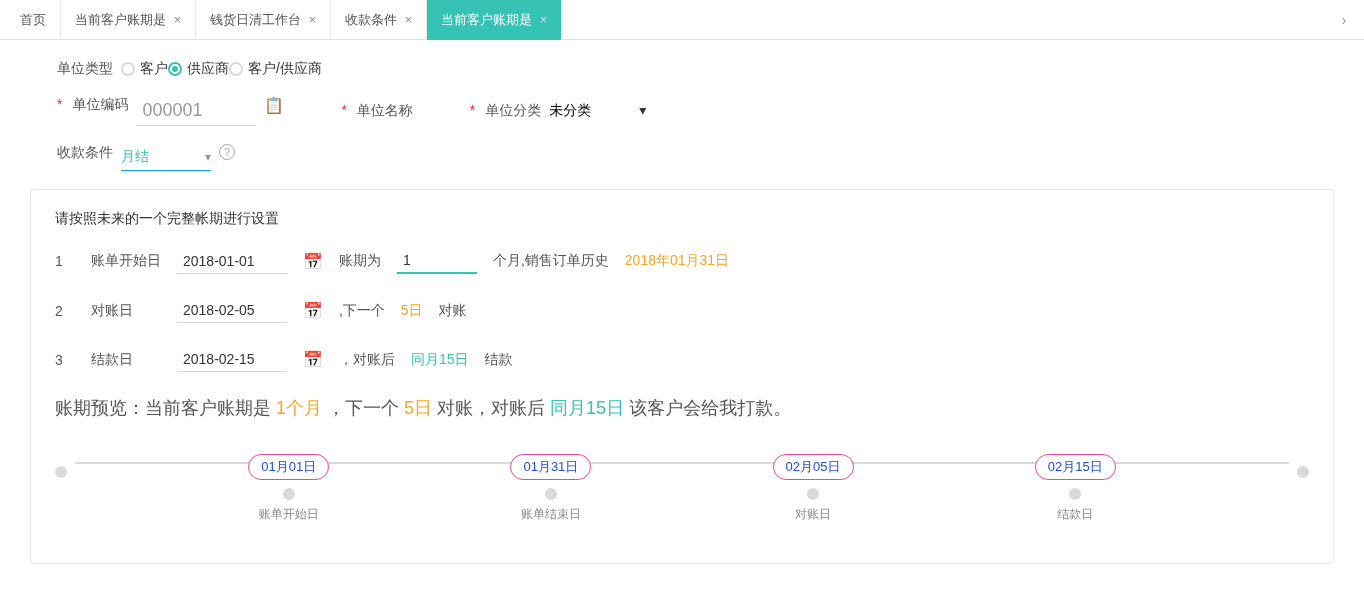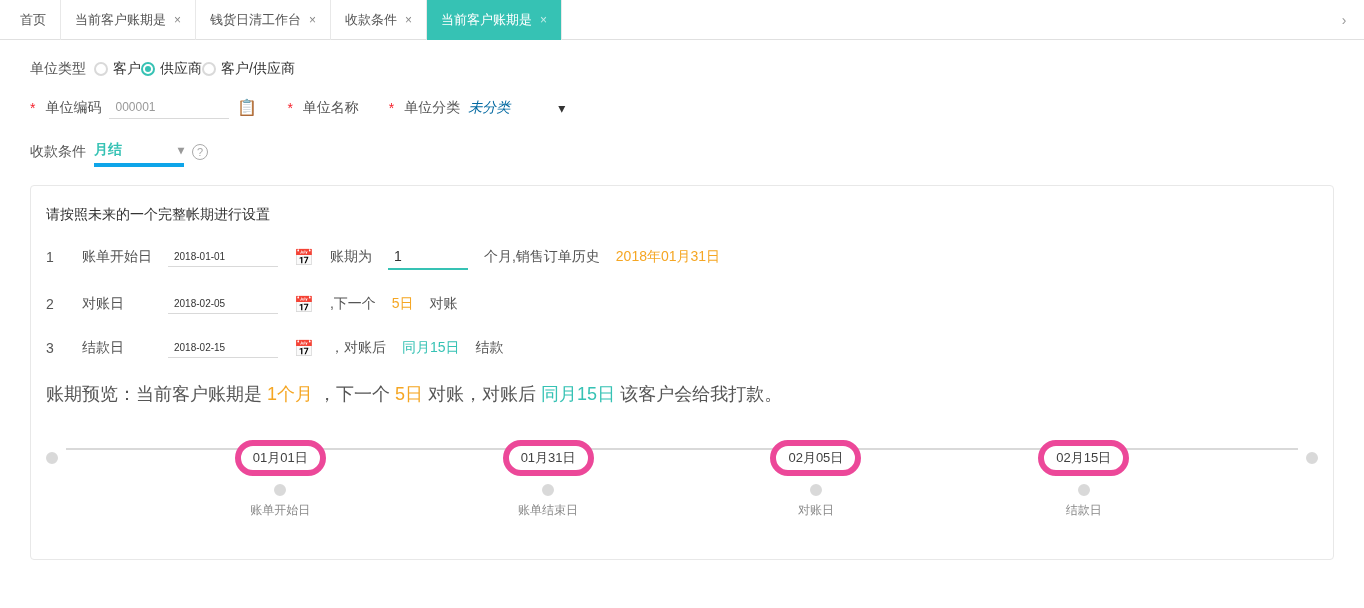--- a/index.html
+++ b/index.html
@@ -56,22 +56,22 @@
     
     .form-row {
       display: flex;
       align-items: center;
       margin-bottom: 18px;
       flex-wrap: wrap;
       gap: 30px;
     }
     .form-field {
       display: flex;
-      align-items: center;
       gap: 8px;
+      margin-left: 27px;
     }
     .form-label {
       color: #555;
       white-space: nowrap;
     }
     .required-star {
       color: #f5222d;
       margin-right: 2px;
     }
     .radio-group {
@@ -100,71 +100,69 @@
       content: '';
       width: 6px;
       height: 6px;
       border-radius: 50%;
       background: #36c2b4;
     }
     .form-input {
       border: none;
       border-bottom: 1px solid #d9d9d9;
       padding: 4px 6px;
-      font-size: 12px;
+      font-size: 18px;
       outline: none;
       color: #333;
       width: 140px;
       background: transparent;
     }
     .form-input.unit-code { color: #999; width: 120px; }
     .form-input.unit-name { width: 200px; }
     .calendar-icon {
       color: #999;
       cursor: pointer;
       font-size: 16px;
     }
     .dropdown-container {
       display: flex;
       align-items: center;
-      border-bottom: 4px solid #0ea5e9;
+      border-bottom: 1px solid #0ea5e9;
       padding: 4px 0;
-      font-weight: bold;
     }
     .dropdown-value {
       color: #36c2b4;
       min-width: 80px;
     }
     .dropdown-arrow {
       color: #999;
       margin-left: 4px;
       font-size: 12px;
     }
     .unit-category-value {
-      color: #0369a1;
-      font-style: italic;
+      color: #000000;
     }
     .help-icon {
       width: 16px;
       height: 16px;
       border-radius: 50%;
       border: 1px solid #aaa;
       display: inline-flex;
       align-items: center;
       justify-content: center;
       font-size: 11px;
       color: #aaa;
       cursor: pointer;
     }
 
     
     .setting-box {
       border: 1px solid #e8e8e8;
       border-radius: 4px;
-      padding: 20px 15px;
+      padding: 20px 24px;
       margin-bottom: 28px;
     }
     .setting-title {
       font-size: 14px;
       color: #333;
       margin-bottom: 20px;
     }
 
     
     .setting-row {
@@ -180,21 +178,21 @@
     }
     .row-label {
       color: #555;
       white-space: nowrap;
       width: 70px;
     }
     .date-input {
       border: none;
       border-bottom: 1px solid #d9d9d9;
       padding: 4px 6px;
-      font-size: 10px;
+      font-size: 14px;
       outline: none;
       color: #333;
       width: 110px;
     }
     .period-input {
       border: none;
       border-bottom: 2px solid #36c2b4;
       padding: 4px 6px;
       font-size: 14px;
       outline: none;
@@ -246,25 +244,25 @@
       gap: 6px;
     }
     .node-dot {
       width: 12px;
       height: 12px;
       border-radius: 50%;
       background: #d9d9d9;
       border: 2px solid #d9d9d9;
     }
     .node-date-badge {
-      border: 6px solid #ec4899;
+      border: 1px solid #ec4899;
       border-radius: 20px;
       padding: 3px 12px;
       font-size: 13px;
-      color: #404040;
+      color: #1d4ed8;
       background: #fff;
       white-space: nowrap;
       margin-bottom: 2px;
     }
     .node-label {
       font-size: 12px;
       color: #888;
       text-align: center;
     }
   </style>

